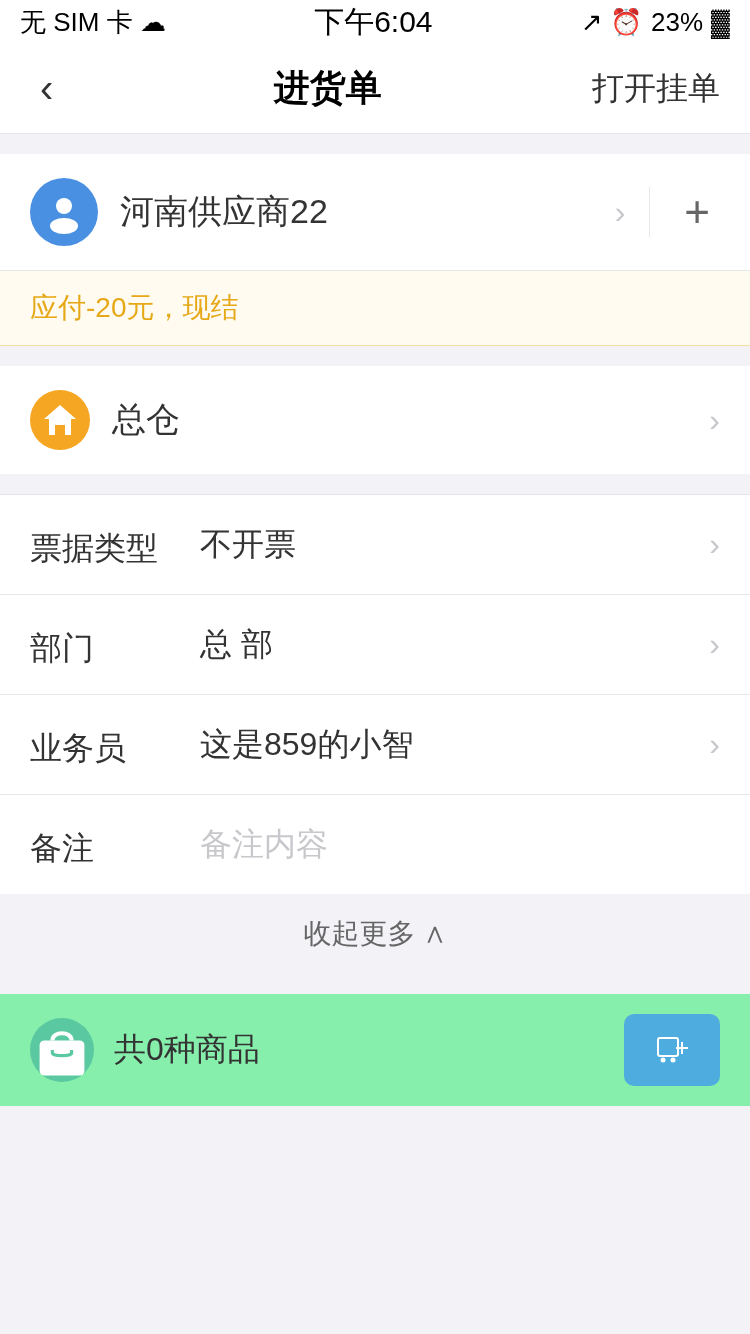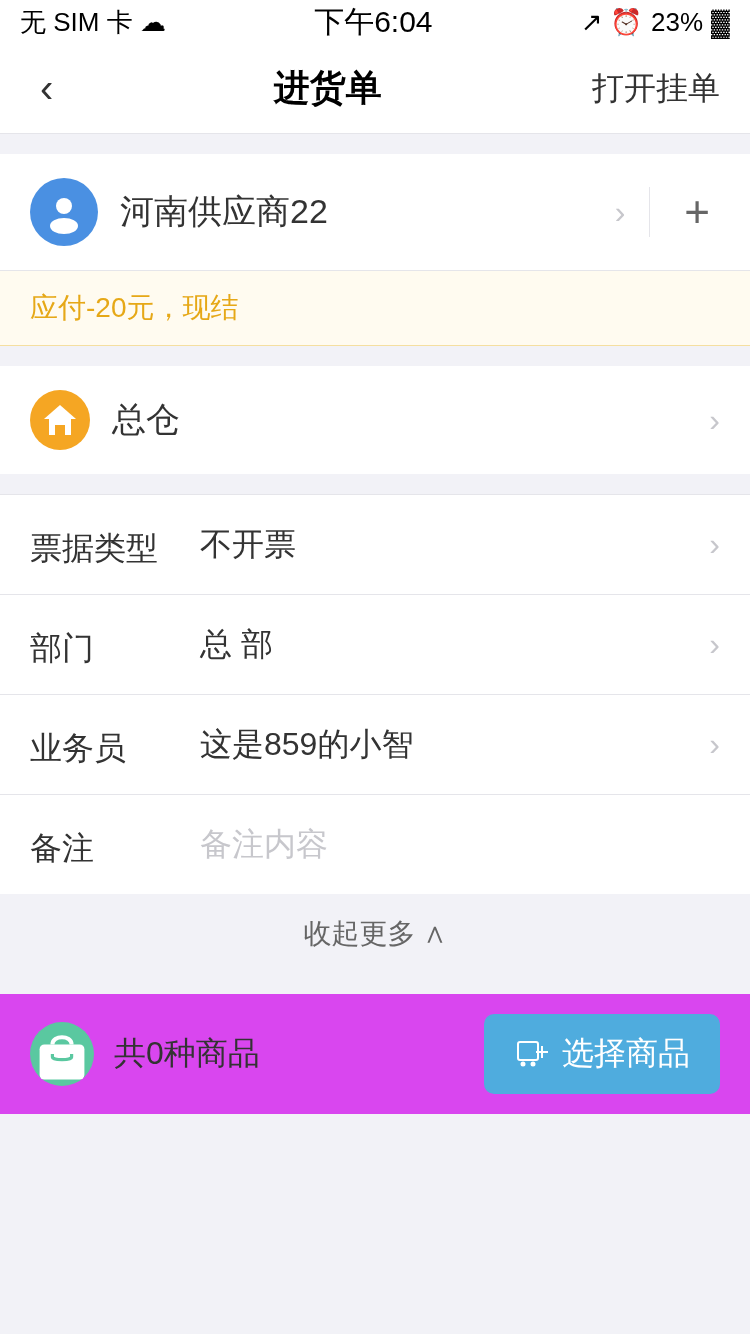--- a/index.html
+++ b/index.html
@@ -181,21 +181,21 @@
       justify-content: center;
       cursor: pointer;
     }
     .collapse-text {
       font-size: 28px;
       color: #666;
     }
 
     
     .product-bar {
-      background: #d946ef;
+      background: #86efac;
       display: flex;
       align-items: center;
       padding: 20px 30px;
       gap: 20px;
     }
     .product-icon {
       width: 64px;
       height: 64px;
       border-radius: 50%;
       background: #5ac8a0;
@@ -338,17 +338,16 @@
   <div class="product-count">共0种商品</div>
   <div class="select-btn">
 
     <svg width="36" height="36" viewBox="0 0 36 36" fill="none" xmlns="http://www.w3.org/2000/svg">
       <rect x="4" y="6" width="20" height="18" rx="2" stroke="#fff" stroke-width="2" fill="none"></rect>
       <line x1="28" y1="10" x2="28" y2="22" stroke="#fff" stroke-width="2"></line>
       <line x1="22" y1="16" x2="34" y2="16" stroke="#fff" stroke-width="2"></line>
       <circle cx="9" cy="28" r="2.5" fill="#fff"></circle>
       <circle cx="19" cy="28" r="2.5" fill="#fff"></circle>
     </svg>
-    <span class="select-btn-text">选择商品</span>
   </div>
 </div>
 
 <div class="main-bg"></div>
 
 </body></html>

